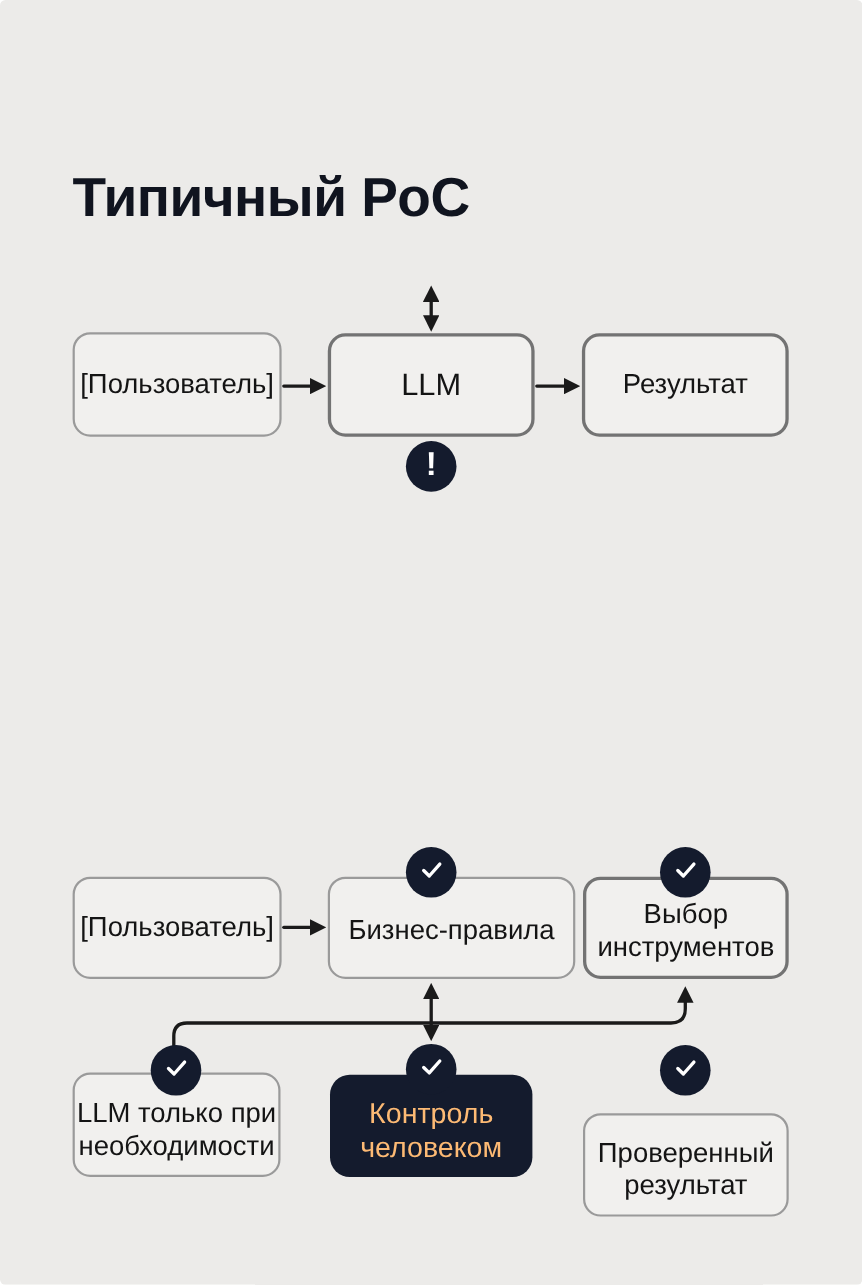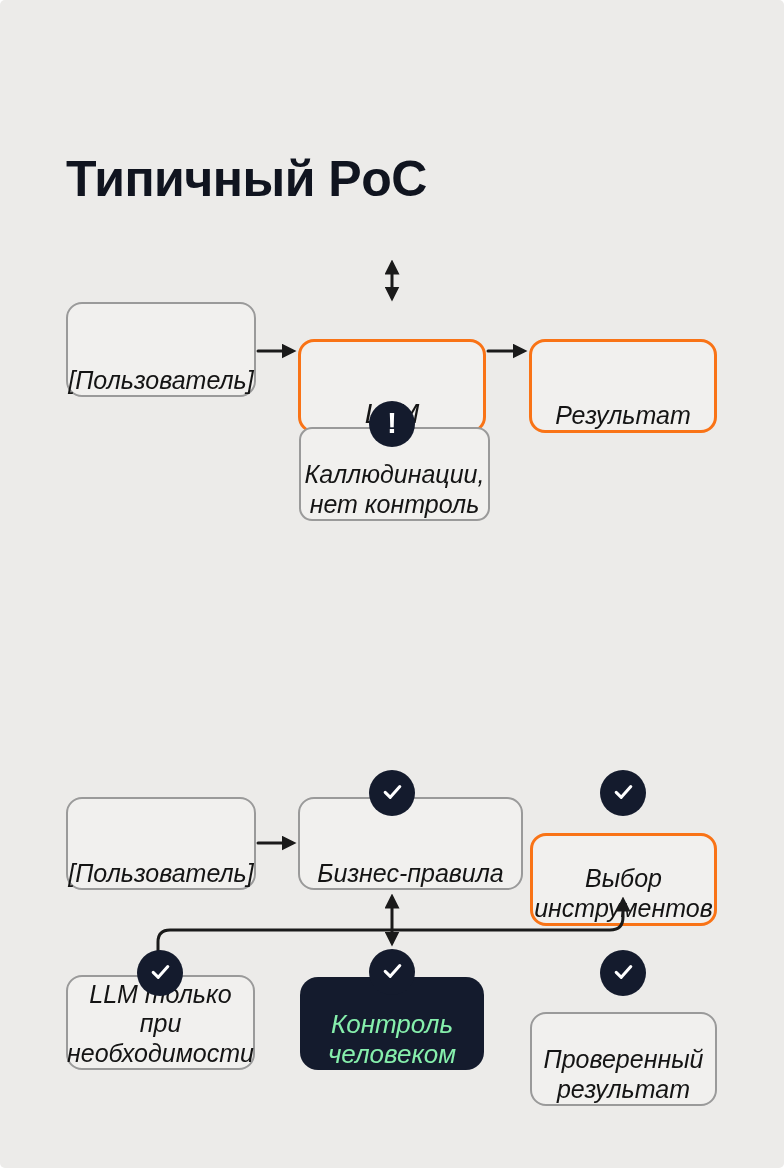--- a/index.html
+++ b/index.html
@@ -27,37 +27,36 @@
     color:#10141f;
     white-space:nowrap;
   }
   .title--poc{top:150px;}
   .title--ent{top:648px;}
 
   .node{
     position:absolute;
     box-sizing:border-box;
     display:flex;
-    align-items:flex-end;
+    align-items:center;
     justify-content:center;
     text-align:center;
     border-radius:16px;
     background:#f1f0ee;
     font-size:25px;
     line-height:1.18;
     color:#141414;
     z-index:1;
-    font-style:italic;
   }
   .node--gray{border:2px solid #9a9a9a;}
-  .node--dark{border:3px solid #f97316;margin-top:36px;}
+  .node--dark{border:3px solid #737373;}
   .node--filled{
     background:#141b2d;
     border:none;
-    color:#86efac;
+    color:#fdba74;
     border-radius:18px;
   }
   .node__label{white-space:pre-line;}
 
   
   .n-poc-user    {left:66px;  top:302px; width:190px; height:95px;}
   .n-poc-llm     {left:298px; top:303px; width:188px; height:94px; font-size:28px;}
   .n-poc-result  {left:529px; top:303px; width:188px; height:94px;}
   .n-poc-warning {left:299px; top:427px; width:191px; height:94px; border-radius:13px; padding-top:12px;}
 
@@ -130,24 +129,20 @@
   </div>
 
   <div class="node node--dark n-poc-llm">
     <span class="node__label">LLM</span>
   </div>
 
   <div class="node node--dark n-poc-result">
     <span class="node__label">Результат</span>
   </div>
 
-  <div class="node node--gray n-poc-warning">
-    <span class="node__label">Каллюдинации,
-нет контроль</span>
-  </div>
 
   <div class="badge c-warn">
     <span class="glyph">!</span>
   </div>
 
 
   <div class="node node--gray n-ent-user">
     <span class="node__label">[Пользователь]</span>
   </div>
 

